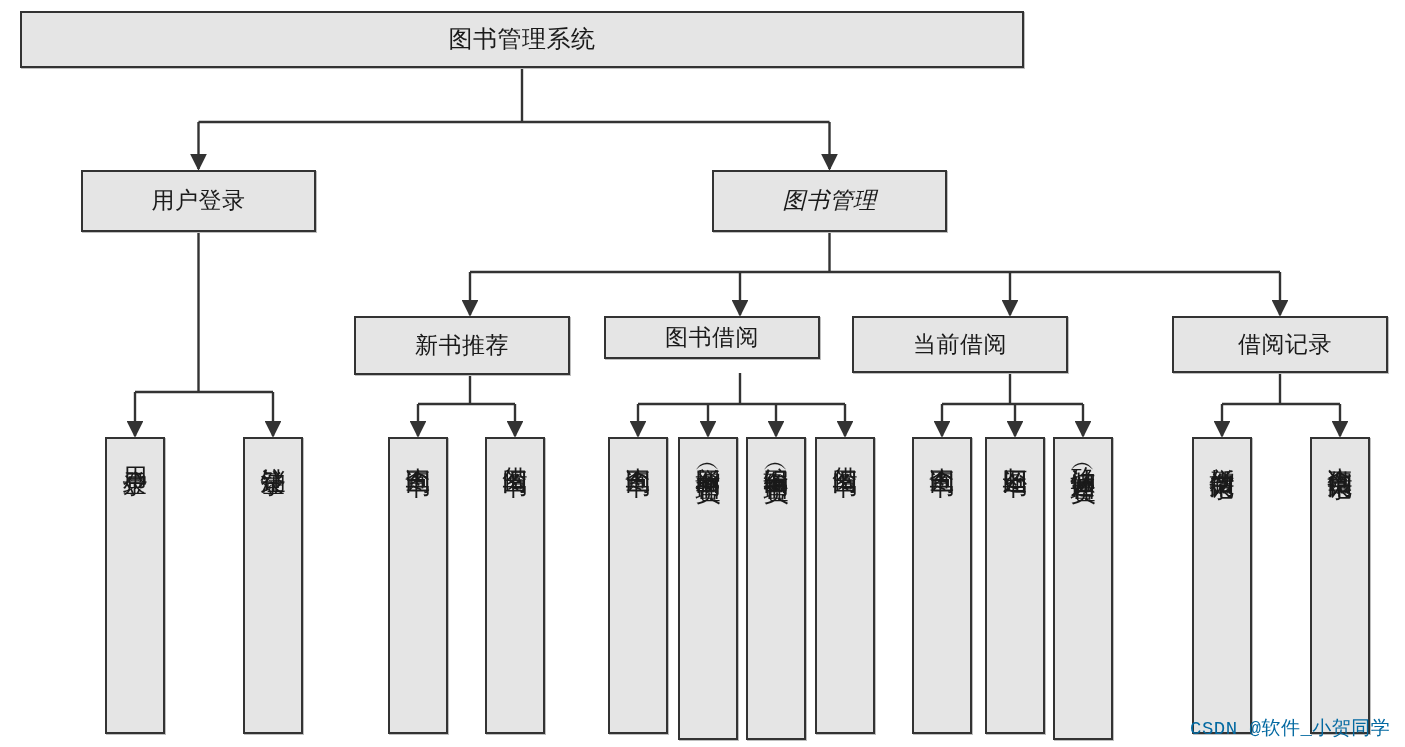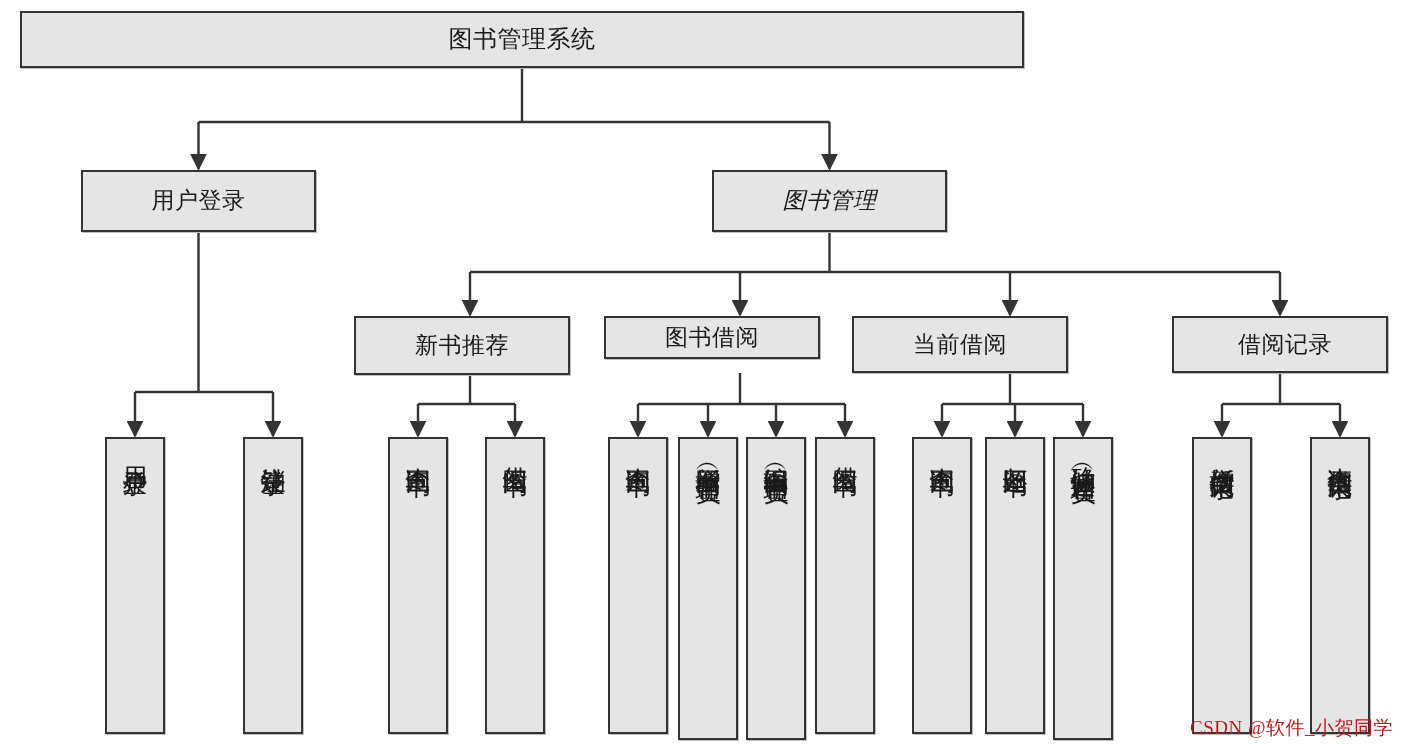--- a/index.html
+++ b/index.html
@@ -56,24 +56,24 @@
     writing-mode: vertical-rl;
     text-orientation: upright;
     font-size: 25px;
     letter-spacing: 2px;
     line-height: 1;
   }
   #node-root .label { font-size: 24px; }
   .watermark {
     position: absolute;
     font-size: 19px;
-    color: #b91c1c;
+    color: #0369a1;
     white-space: nowrap;
     letter-spacing: 0.5px;
-    font-family: Liberation Serif, serif;
+    font-family: Liberation Mono, monospace;
   }
 </style>
 </head>
 <body>
 
 <div id="diagram-root">
 
   <svg class="edges" viewBox="0 0 1405 747" xmlns="http://www.w3.org/2000/svg">
     <defs>
       <marker id="arrow" viewBox="0 0 10 10" refX="9" refY="5" markerWidth="7" markerHeight="7" orient="auto-start-reverse">

